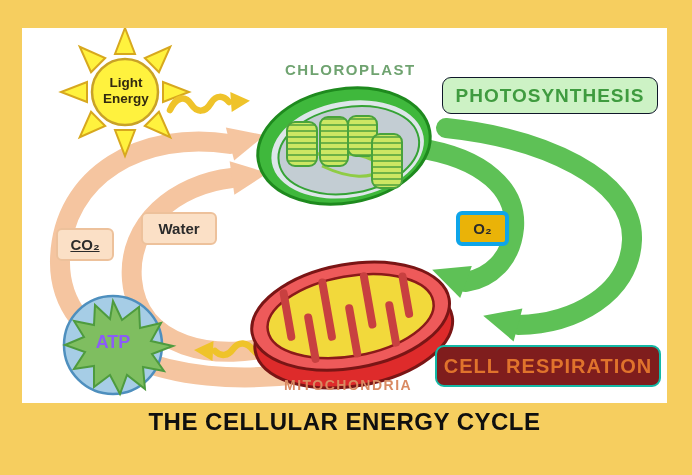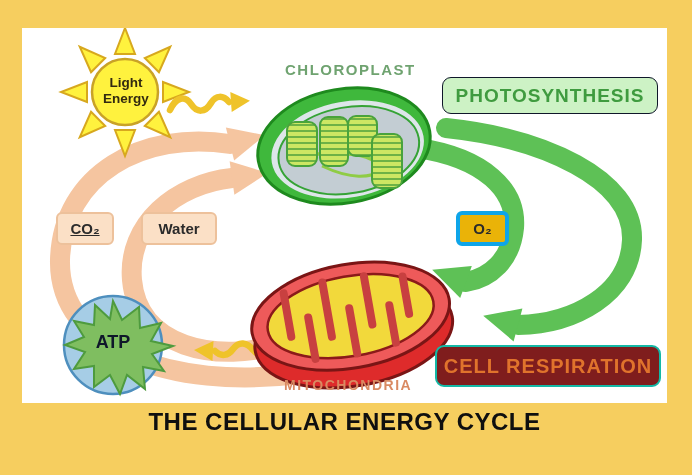--- a/index.html
+++ b/index.html
@@ -23,21 +23,21 @@
     font-weight:bold;letter-spacing:1px;border-radius:9px;box-sizing:border-box;
   }
   .badge.photo{background:#CDF2C5;border:1px solid #0f172a;color:#3F9B3F;font-size:19px;}
   .badge.resp{background:#7f1d1d;border:2px solid #14b8a6;color:#E0732C;font-size:20px;}
   .sun-text{
     position:absolute;left:66px;top:47px;width:76px;text-align:center;
     font-weight:bold;font-size:13.5px;line-height:1.2;color:#332A10;
   }
   .atp-text{
     position:absolute;left:56px;top:304px;width:70px;text-align:center;
-    font-weight:bold;font-size:18px;color:#0f172a;
+    font-weight:bold;font-size:18px;color:#8b5cf6;
   }
   .main-title{
     position:absolute;left:0;top:408px;width:645px;text-align:center;
     font-weight:bold;font-size:24px;color:#0F0F0F;letter-spacing:0.5px;
   }
 </style>
 </head>
 <body>
 
 <div class="canvas">
@@ -132,21 +132,21 @@
           43,317 62,309 52,293 72,297 73,277 88,291"></polygon>
       </g>
     </svg>
 
     <div class="sun-text">Light Energy</div>
 
     <div class="lbl chloro-lbl" style="left:263px;top:33px;">CHLOROPLAST</div>
 
     <div class="badge photo" style="left:420px;top:49px;width:216px;height:37px;">PHOTOSYNTHESIS</div>
 
-    <div class="chip peach" style="left:34px;top:184px;width:58px;height:33px;text-decoration:underline;">CO₂</div>
+    <div class="chip peach" style="left:34px;top:200px;width:58px;height:33px;text-decoration:underline;">CO₂</div>
 
     <div class="chip peach" style="left:119px;top:184px;width:76px;height:33px;">Water</div>
 
     <div class="chip green" style="left:434px;top:183px;width:53px;height:35px;">O₂</div>
 
 
     <div class="lbl mito-lbl" style="left:262px;top:349px;">MITOCHONDRIA</div>
 
     <div class="badge resp" style="left:413px;top:317px;width:226px;height:42px;">CELL RESPIRATION</div>
 

